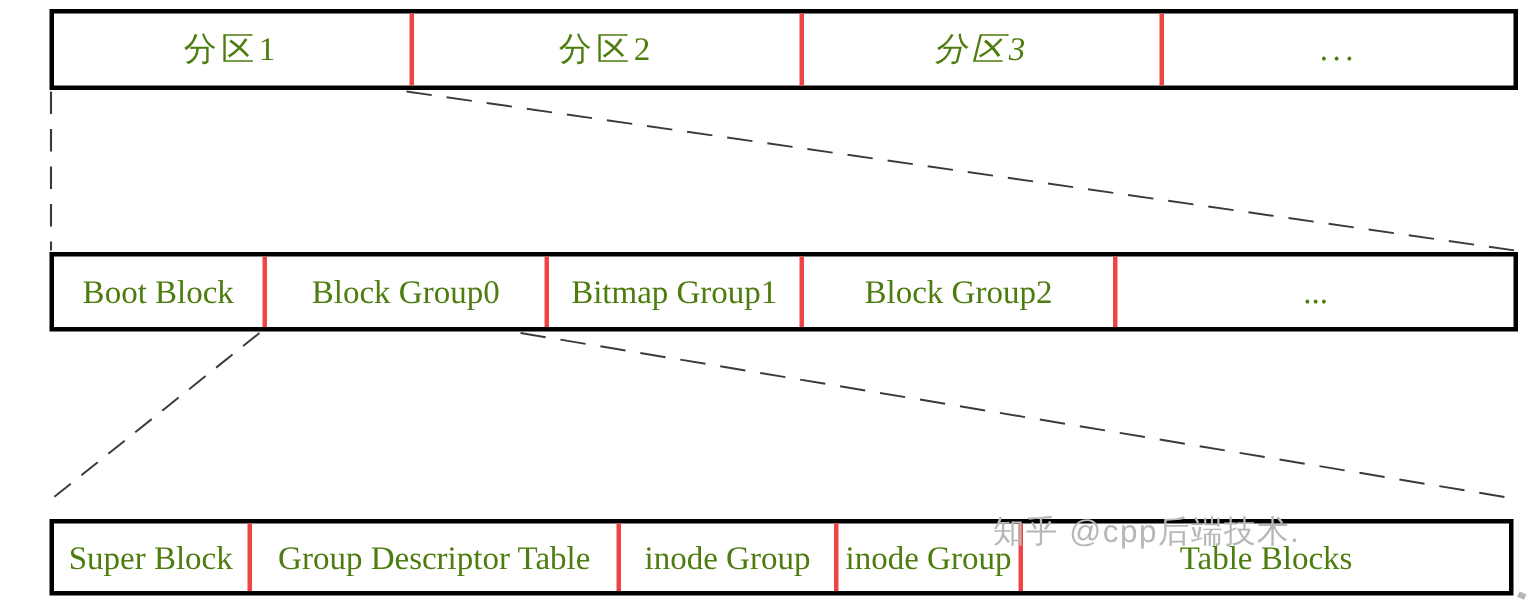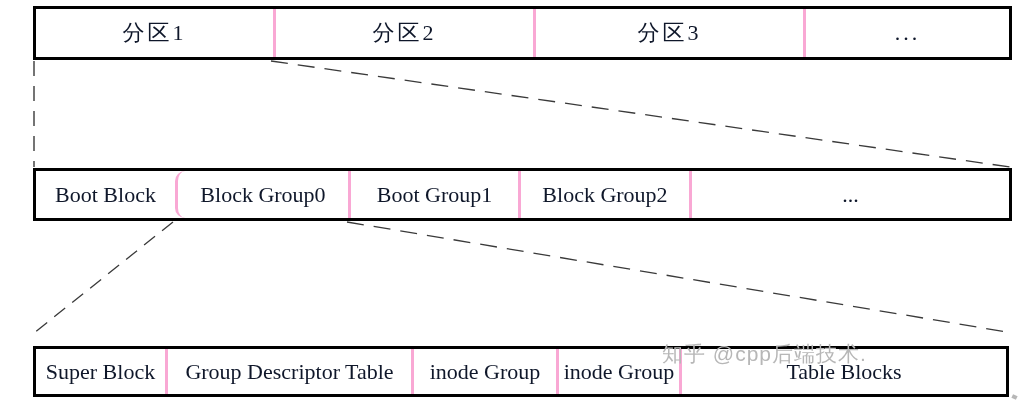--- a/index.html
+++ b/index.html
@@ -21,36 +21,36 @@
     box-sizing: border-box;
     border: 3px solid #000000;
     background: #ffffff;
   }
   .cell {
     box-sizing: border-box;
     display: flex;
     align-items: center;
     justify-content: center;
     font-size: 22px;
-    color: #0f172a;
+    color: #4d7c0f;
     white-space: nowrap;
     overflow: visible;
   }
   .cell + .cell {
-    border-left: 3px solid #f9a8d4;
+    border-left: 3px solid #ef4444;
   }
   #partition-row   { left: 33px; top: 6px;   width: 979px; height: 54px; }
   #block-group-row { left: 33px; top: 168px; width: 979px; height: 53px; }
   #group-detail-row{ left: 33px; top: 334px; width: 976px; height: 51px; margin-top: 12px; }
 
   #partition-row .cell { letter-spacing: 3px; }
 
   
-  .p0 { width: 237px; } .p1 { width: 260px; } .p2 { width: 270px; } .p3 { flex: 1; }
-  .b0 { width: 139px; text-align: right; } .b1 { width: 173px; border-radius: 10px; } .b2 { width: 170px; } .b3 { width: 171px; } .b4 { flex: 1; }
+  .p0 { width: 237px; } .p1 { width: 260px; } .p2 { width: 240px; font-style: italic; } .p3 { flex: 1; }
+  .b0 { width: 139px; text-align: right; } .b1 { width: 188px; } .b2 { width: 170px; } .b3 { width: 209px; } .b4 { flex: 1; }
   .g0 { width: 129px; } .g1 { width: 246px; text-align: center; } .g2 { width: 140px; }
   .g3 { width: 145px; } .g4 { width: 123px; } .g5 { flex: 1; }
 
   #connector-svg {
     position: absolute;
     left: 0; top: 0;
     width: 1022px;
     height: 402px;
     pointer-events: none;
   }
@@ -83,21 +83,21 @@
   <div class="row" id="partition-row">
     <div class="cell p0">分区1</div>
     <div class="cell p1">分区2</div>
     <div class="cell p2">分区3</div>
     <div class="cell p3">...</div>
   </div>
 
   <div class="row" id="block-group-row">
     <div class="cell b0">Boot Block</div>
     <div class="cell b1">Block Group0</div>
-    <div class="cell b2">Boot Group1</div>
+    <div class="cell b2">Bitmap Group1</div>
     <div class="cell b3">Block Group2</div>
     <div class="cell b4">...</div>
   </div>
 
   <div class="row" id="group-detail-row">
     <div class="cell g0">Super Block</div>
     <div class="cell g1">Group Descriptor Table</div>
     <div class="cell g3">inode Group</div>
     <div class="cell g4">inode Group</div>
     <div class="cell g5">Table Blocks</div>

